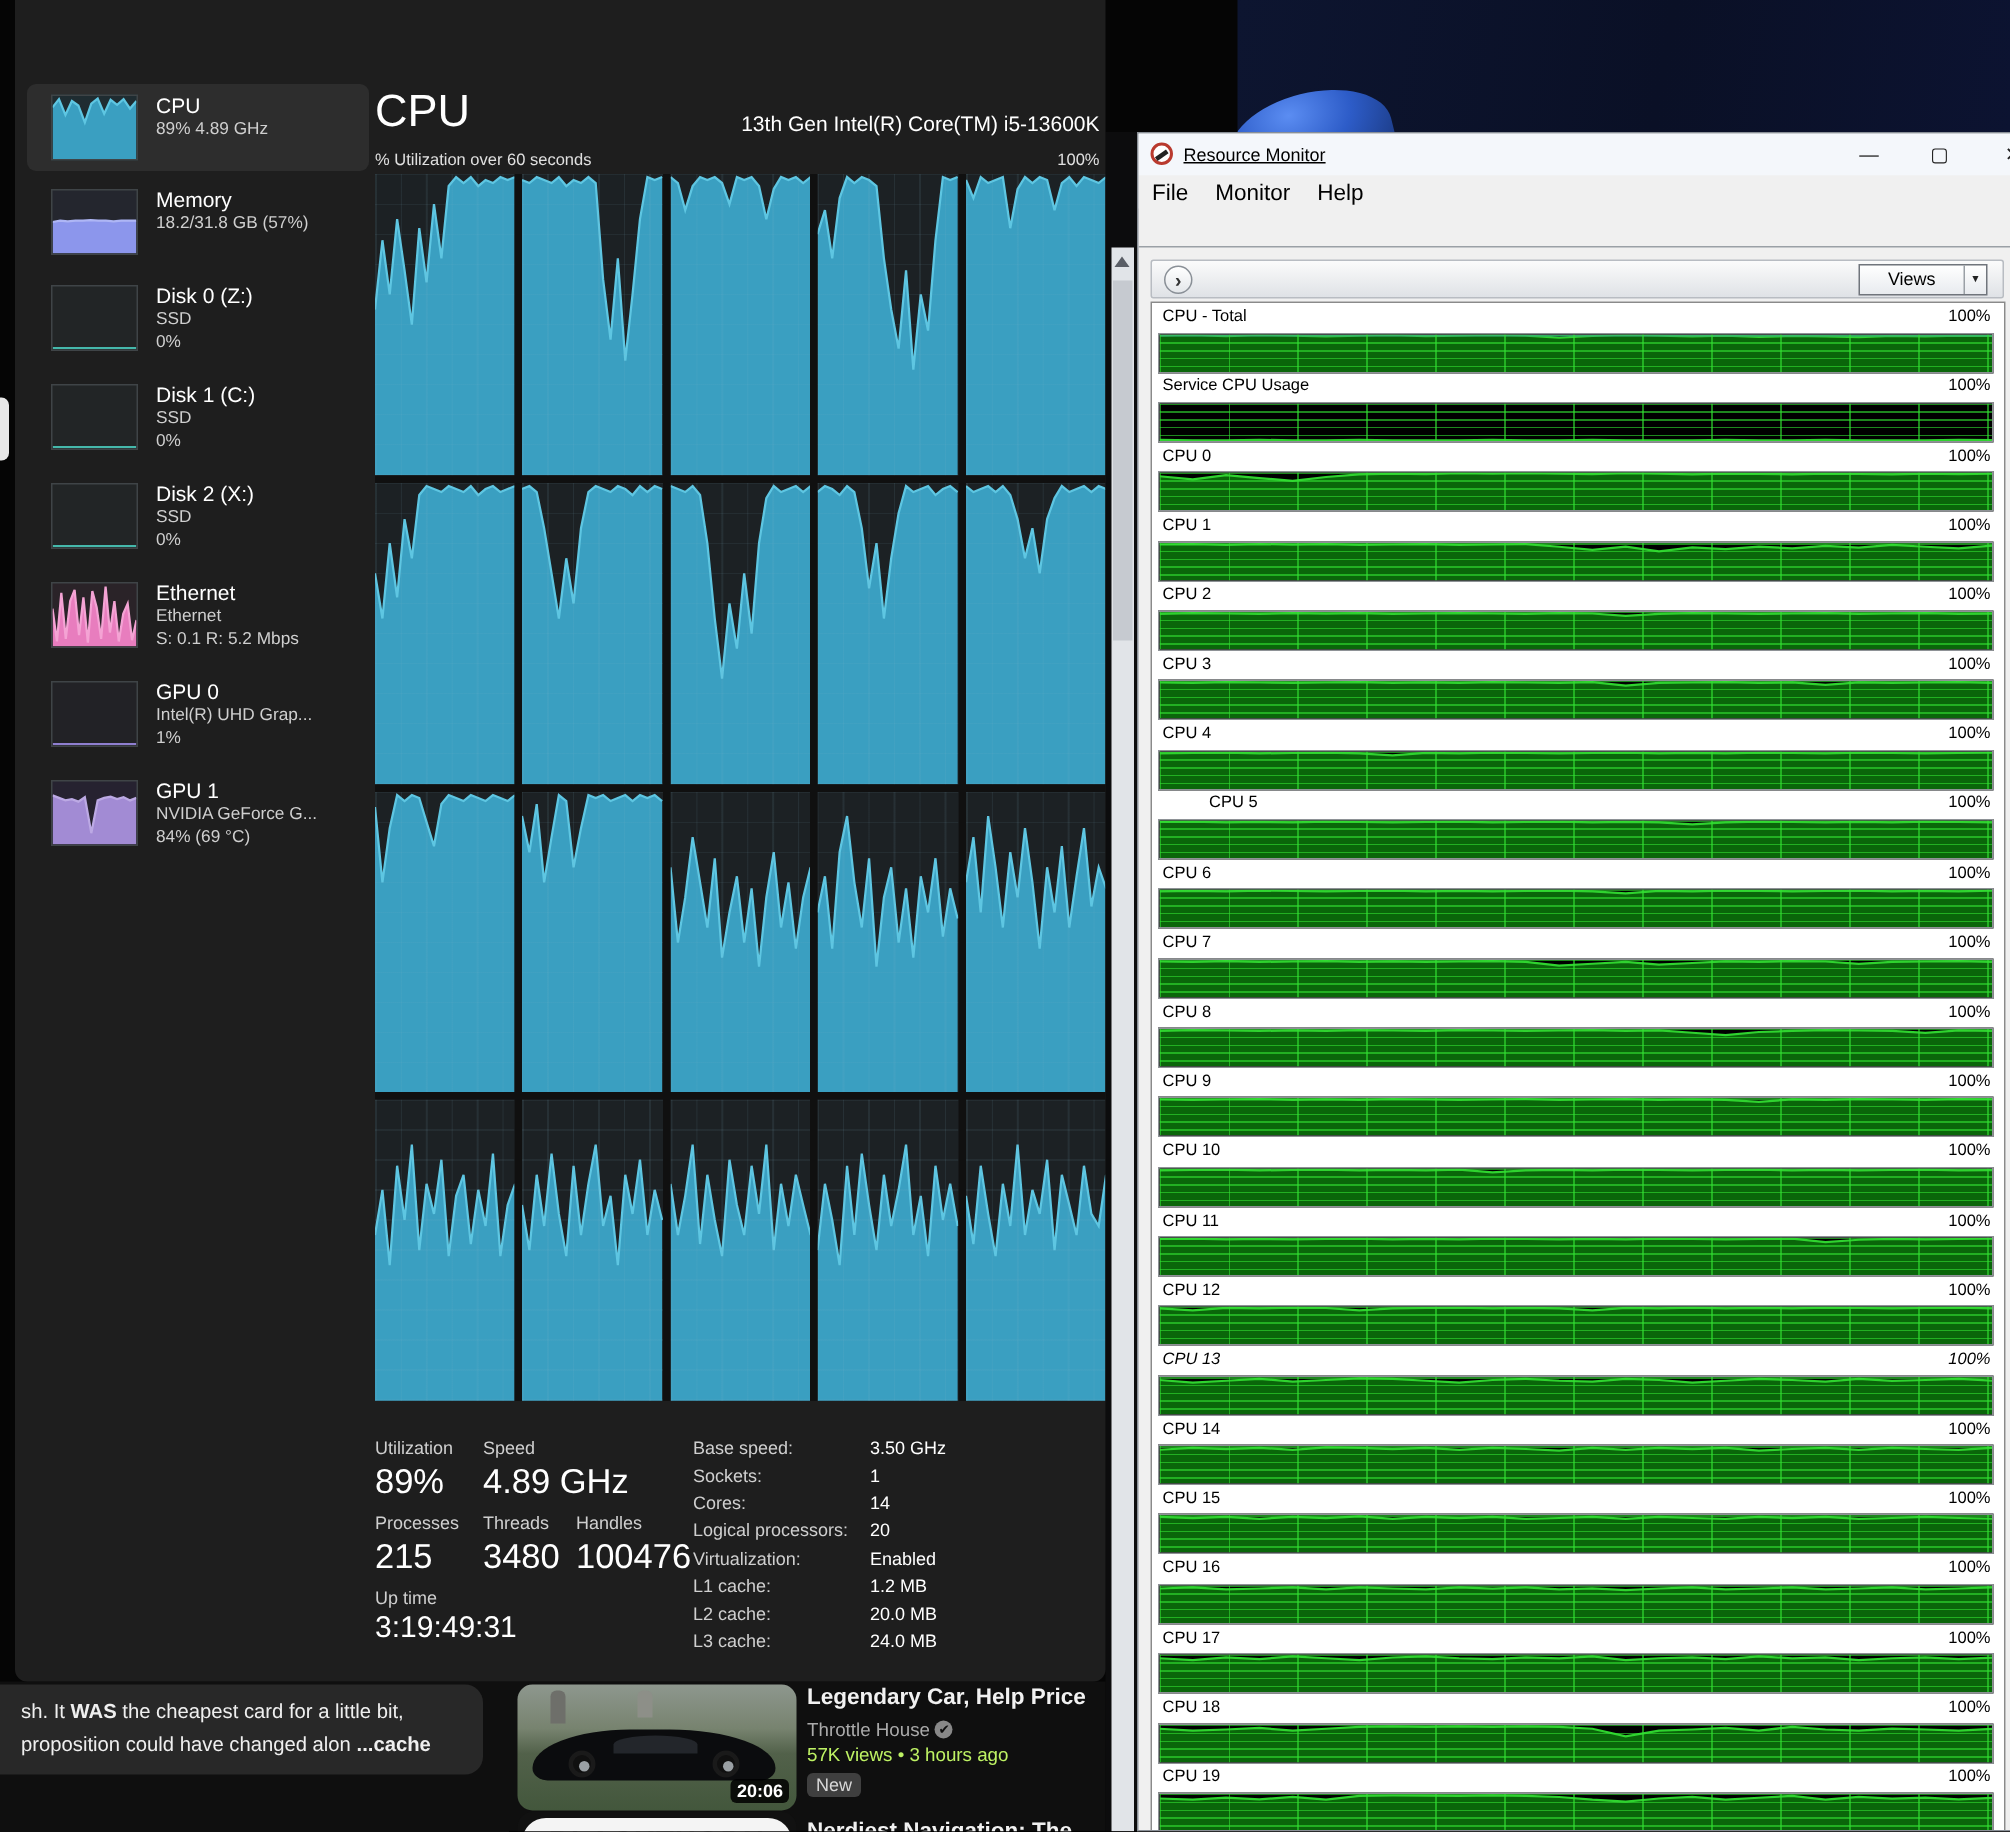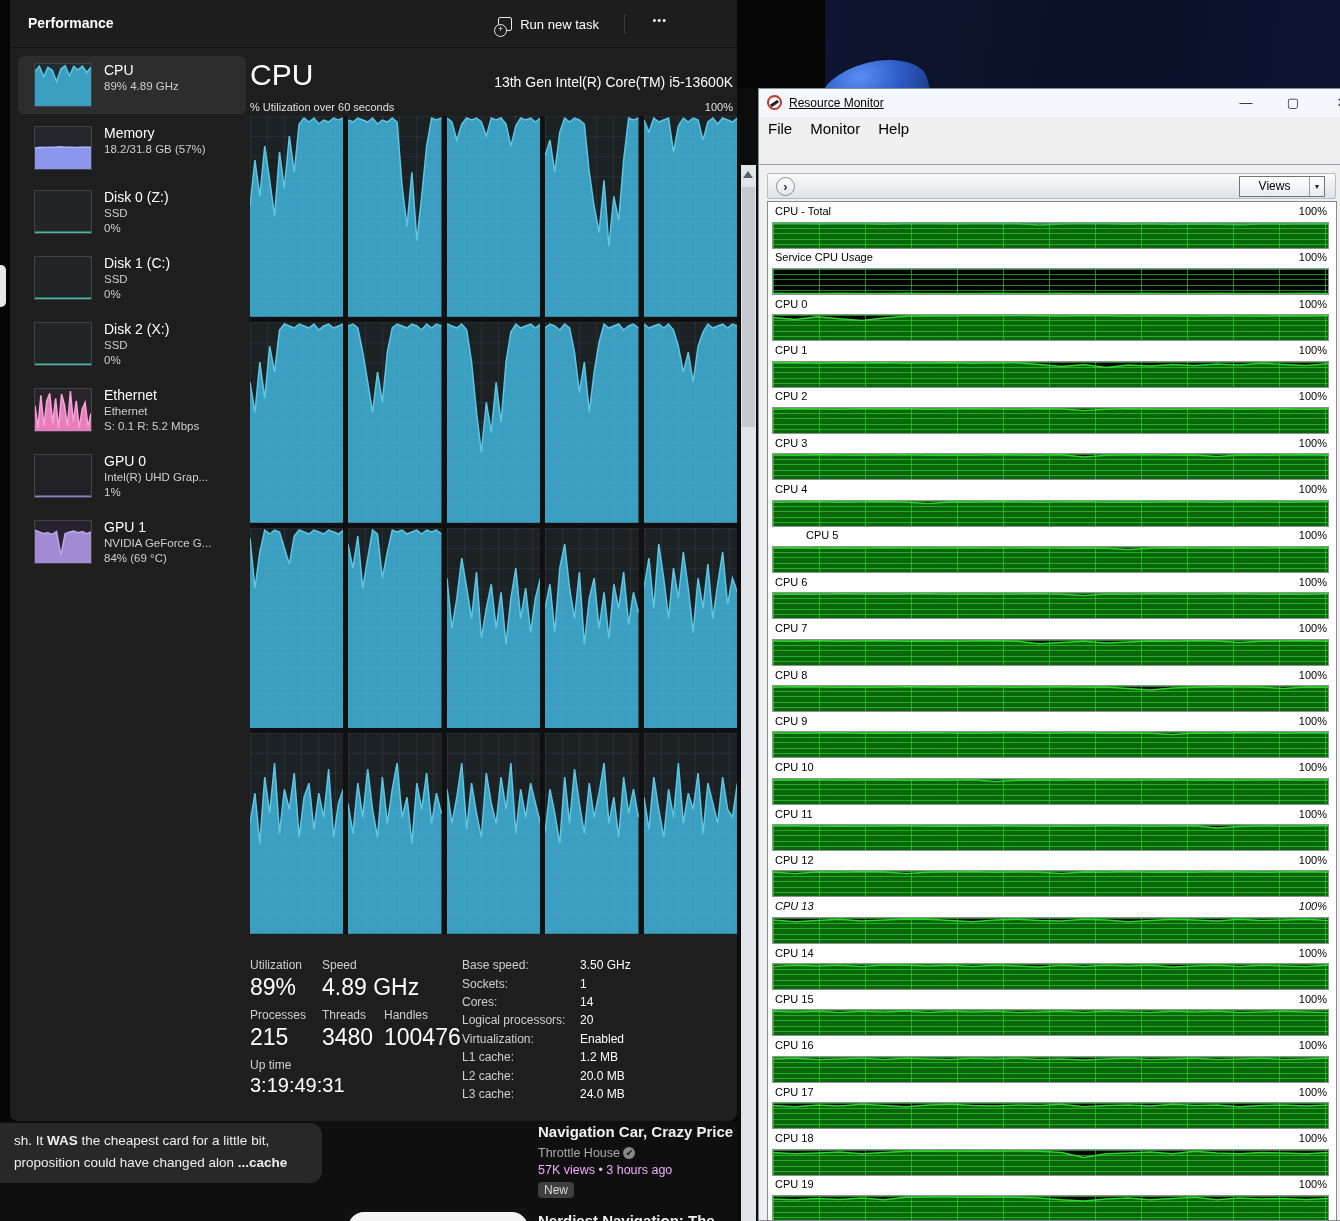--- a/index.html
+++ b/index.html
@@ -131,21 +131,21 @@
         border:3px solid #1a1a1a; }
   .yt-wheel::after { content:""; position:absolute; left:4px; top:4px; width:7px; height:7px;
         border-radius:50%; background:#9aa0a4; }
   .yt-duration { position:absolute; right:5px; bottom:5px; background:rgba(0,0,0,.85); color:#fff;
         font-size:12px; font-weight:bold; padding:1px 4px; border-radius:4px; }
   .yt-meta { position:absolute; left:538px; top:0; width:200px; }
   .yt-title { color:#f1f1f1; font-size:15px; font-weight:bold; line-height:21px; }
   .yt-channel { color:#aaa; font-size:12.5px; margin-top:4px; }
   .yt-check { display:inline-block; width:12px; height:12px; background:#888; border-radius:50%;
         color:#0f0f0f; font-size:9px; line-height:12px; text-align:center; vertical-align:1px; }
-  .yt-views { color:#f0abfc; font-size:12.5px; margin-top:3px; }
+  .yt-views { color:#bef264; font-size:12.5px; margin-top:3px; }
   .yt-new { display:inline-block; margin-top:5px; background:#3f3f3f; color:#d7d7d7; font-size:12px;
         padding:1px 6px; border-radius:4px; }
   .yt-thumb2 { position:absolute; left:345px; top:87px; width:186px; height:40px; background:#111;
         border-radius:10px; overflow:hidden; }
   .yt-pill { position:absolute; left:3px; top:4px; width:180px; height:34px; background:#f4f4f4;
         border-radius:16px; color:#0b0b0b; font-weight:bold; font-size:19px; letter-spacing:1px;
         text-align:center; line-height:34px; }
   .yt-title2 { position:absolute; left:538px; top:91px; color:#f1f1f1; font-size:15px; font-weight:bold; }
 
   #left-sliver { position:absolute; left:0; top:265px; width:6px; height:42px; background:#e8e8e8;
@@ -162,29 +162,20 @@
 
 
   <div id="gap">
     <div id="gap-track">
       <div class="tri-up" style="left:2px; top:6px;"></div>
       <div id="gap-thumb"></div>
     </div>
   </div>
 
   <div id="tm">
-    <div class="tm-header">
-      <div class="tm-title">Performance</div>
-      <div class="tm-runtask">
-        <span class="rt-icon"></span>
-        <span>Run new task</span>
-      </div>
-      <div class="tm-sep"></div>
-      <div class="tm-more">•••</div>
-    </div>
 
     <div id="tm-sidebar">
         <div class="side-item selected" style="top: 56px;">
           <div class="side-thumb" style="background: rgb(31, 44, 49);">
             <svg viewBox="0 0 100 100" preserveAspectRatio="none">
               <polygon points="0,100 0.0,18.0 7.7,5.0 15.4,30.0 23.1,8.0 30.8,15.0 38.5,42.0 46.2,12.0 53.8,4.0 61.5,28.0 69.2,6.0 76.9,14.0 84.6,5.0 92.3,20.0 100.0,8.0 100,100" fill="#3A9FC1"></polygon>
               <polyline points="0.0,18.0 7.7,5.0 15.4,30.0 23.1,8.0 30.8,15.0 38.5,42.0 46.2,12.0 53.8,4.0 61.5,28.0 69.2,6.0 76.9,14.0 84.6,5.0 92.3,20.0 100.0,8.0" fill="none" stroke="#5EC6E2" stroke-width="1.5" vector-effect="non-scaling-stroke"></polyline>
             </svg>
           </div>
           <div class="side-text">
@@ -676,22 +667,31 @@
           <div class="rm-grid"></div>
         </div>
       </div>
   </div>
 
   <div id="yt">
     <div class="yt-desc">
       <div><span>sh. It </span><b>WAS</b><span> the cheapest card for a little bit,</span></div>
       <div><span>proposition could have changed alon </span><b>...cache</b></div>
     </div>
+    <div class="yt-thumb">
+      <div class="yt-person" style="left:22px;"></div>
+      <div class="yt-person" style="left:80px; height:18px; background:#8d8f88;"></div>
+      <div class="yt-car">
+        <div class="yt-wheel" style="left:24px;"></div>
+        <div class="yt-wheel" style="right:24px;"></div>
+      </div>
+      <div class="yt-duration">20:06</div>
+    </div>
     <div class="yt-meta">
-      <div class="yt-title">Navigation Car, Crazy Price</div>
+      <div class="yt-title">Legendary Car, Help Price</div>
       <div class="yt-channel"><span>Throttle House</span> <span class="yt-check">✔</span></div>
       <div class="yt-views">57K views • 3 hours ago</div>
       <div class="yt-new">New</div>
     </div>
     <div class="yt-thumb2">
       <div class="yt-pill">BLACKTHORN</div>
     </div>
     <div class="yt-title2">Nerdiest Navigation: The</div>
   </div>
 

